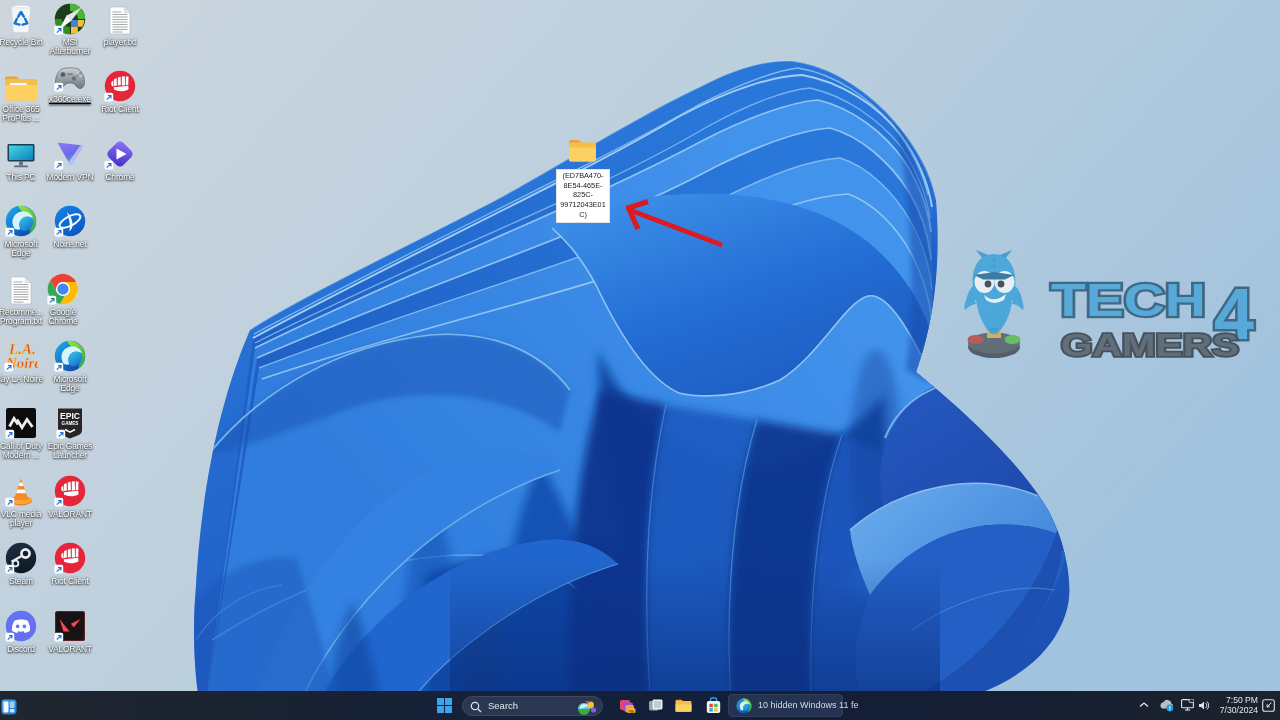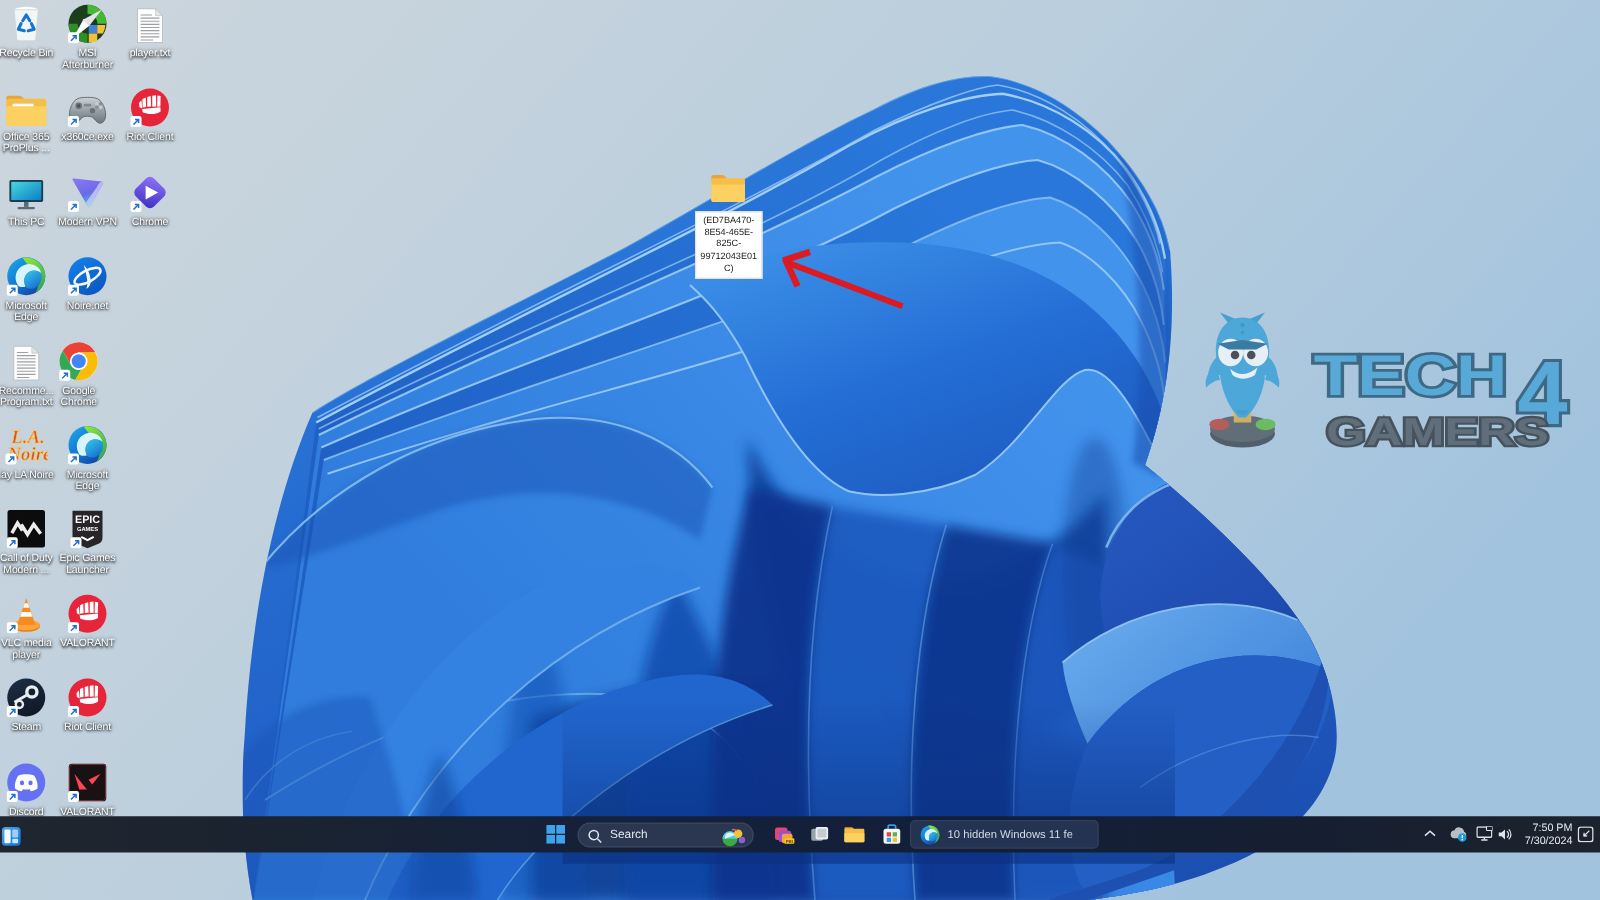--- a/index.html
+++ b/index.html
@@ -1,20 +1,20 @@
 <!DOCTYPE html>
 <html><head>
 <meta charset="utf-8">
 <style>
   html,body{margin:0;padding:0;width:1280px;height:720px;overflow:hidden;background:#b7cbdb;font-family:"Liberation Sans",sans-serif;}
   #wall{position:absolute;left:0;top:0;width:1280px;height:720px;}
   .ic{position:absolute;width:54px;text-align:center;}
   .ic svg{display:block;margin:0 auto;}
   .lbl{margin-top:3px;font-size:8.4px;line-height:9.3px;letter-spacing:-0.1px;color:#fff;text-shadow:0 1px 2px rgba(0,0,0,.9),0 0 3px rgba(0,0,0,.65);}
-  #taskbar{position:absolute;left:0;top:653px;width:1280px;height:29px;background:linear-gradient(90deg,#20262f 0%,#1a2330 18%,#15203a 38%,#131e38 60%,#161f31 82%,#1c232d 100%);}
+  #taskbar{position:absolute;left:0;top:691px;width:1280px;height:29px;background:linear-gradient(90deg,#20262f 0%,#1a2330 18%,#15203a 38%,#131e38 60%,#161f31 82%,#1c232d 100%);}
 </style>
 </head>
 <body>
 <svg id="wall" viewBox="0 0 1280 720" preserveAspectRatio="none">
 <defs>
   <linearGradient id="bg" x1="0" y1="0" x2="1" y2="0.5">
     <stop offset="0" stop-color="#cdd6dd"></stop>
         <stop offset="0.5" stop-color="#bccfdd"></stop>
         <stop offset="1" stop-color="#a2c3de"></stop>
   </linearGradient>
@@ -261,21 +261,21 @@
 <path d="M1,4.5 Q1,2.5 3,2.5 L11.5,2.5 Q13,2.5 14,3.8 L15.8,6 L1,6 Z" fill="#e8a33d"></path>
 <rect x="1" y="5" width="32" height="21.5" rx="2" fill="#f5bf47"></rect>
 <rect x="6" y="9" width="17" height="11" rx="1" fill="#fdfdfd" stroke="#d8d8d8" stroke-width="0.5"></rect>
 <circle cx="11" cy="13" r="1.8" fill="#e8eaec"></circle>
           <path d="M7,18 l4,-3 3,2.4 4,-3.4 5,4" fill="none" stroke="#dfe2e4" stroke-width="1.2"></path>
 <path d="M1,11 L33,11 L33,24.5 Q33,26.5 31,26.5 L3,26.5 Q1,26.5 1,24.5 Z" fill="#fcd061"></path>
 </svg>
       </div>
       <div class="lbl">Office 365<br>ProPlus ...</div>
     </div>
-<div class="ic" style="left:43px;top:70px;">
+<div class="ic" style="left:43px;top:60px;text-decoration:underline;">
       <div style="height:32px;display:flex;align-items:flex-end;justify-content:center;">
         <svg width="32" height="26" viewBox="0 0 32 26">
 <path d="M8,3 C11,1.5 21,1.5 24,3 C28,5 30.5,11 30.5,16 C30.5,20.5 28,23 25.5,22.5 C23,22 21.5,18.5 19.5,17.5 C17.5,16.8 14.5,16.8 12.5,17.5 C10.5,18.5 9,22 6.5,22.5 C4,23 1.5,20.5 1.5,16 C1.5,11 4,5 8,3 Z" fill="url(#pad1)" stroke="#5a6168" stroke-width="0.7"></path>
 <defs>
             <linearGradient id="pad1" x1="0" y1="0" x2="0" y2="1">
               <stop offset="0" stop-color="#cdd3d7"></stop>
               <stop offset="0.5" stop-color="#98a1a8"></stop>
               <stop offset="1" stop-color="#6e777e"></stop>
             </linearGradient>
           </defs>
@@ -673,21 +673,21 @@
 
   <svg style="position:absolute;left:706px;top:6px;" width="15" height="17" viewBox="0 0 15 17">
     <path d="M4.5,4 V2.5 Q4.5,1 6,1 H9 Q10.5,1 10.5,2.5 V4" fill="none" stroke="#2ba0e8" stroke-width="1.4"></path>
     <rect x="0.8" y="4" width="13.4" height="12" rx="2" fill="#f2f5f7"></rect>
     <rect x="3.4" y="6.8" width="3.4" height="3.4" fill="#e84336"></rect>
     <rect x="8.2" y="6.8" width="3.4" height="3.4" fill="#52b843"></rect>
     <rect x="3.4" y="11.2" width="3.4" height="3.4" fill="#2ba0e8"></rect>
     <rect x="8.2" y="11.2" width="3.4" height="3.4" fill="#f2c233"></rect>
   </svg>
 
-  <div style="position:absolute;left:728px;top:3px;width:151px;height:23px;border-radius:4px;background:#253352;border:1px solid #333f5c;box-sizing:border-box;text-align:right;">
+  <div style="position:absolute;left:728px;top:3px;width:115px;height:23px;border-radius:4px;background:#253352;border:1px solid #333f5c;box-sizing:border-box;text-align:right;">
     <div style="position:absolute;left:7px;top:2.5px;"><svg width="16" height="16" viewBox="0 0 32 32">
 <circle cx="16" cy="16" r="15.2" fill="url(#edg1)"></circle>
 <path d="M13,1.2 C22,-0.5 30.5,6.5 31.2,15 C31.5,21 28.5,26.5 23.5,29 C26.8,23.5 26.5,16 21.8,11.2 C19.2,8.5 16,6 13,1.2 Z" fill="url(#edg2)"></path>
 <path d="M9.5,23.5 C5.5,17.5 7.5,9.5 14.5,7 C20.5,4.8 26.5,8 28,13.5 C24.5,10.5 19.5,10.8 16.5,14 C13.8,17 14,21 15.5,24.2 C13.5,24.8 11,25 9.5,23.5 Z" fill="#d8f4fc"></path>
 <path d="M16.5,14 C19.5,10.8 24.5,10.5 28,13.5 C28.8,16.8 28,20.5 26,23.2 C22,27 17.5,26.5 15.5,24.2 C14,21 13.8,17 16.5,14 Z" fill="url(#edg3)"></path>
 </svg></div>
     <span style="position:absolute;left:29px;top:5px;font-size:9px;color:#d3dae2;white-space:nowrap;overflow:hidden;width:100px;display:inline-block;">10 hidden Windows 11 fe</span>
   </div>
 
   <svg style="position:absolute;left:1139px;top:10px;" width="10" height="8" viewBox="0 0 10 8">

